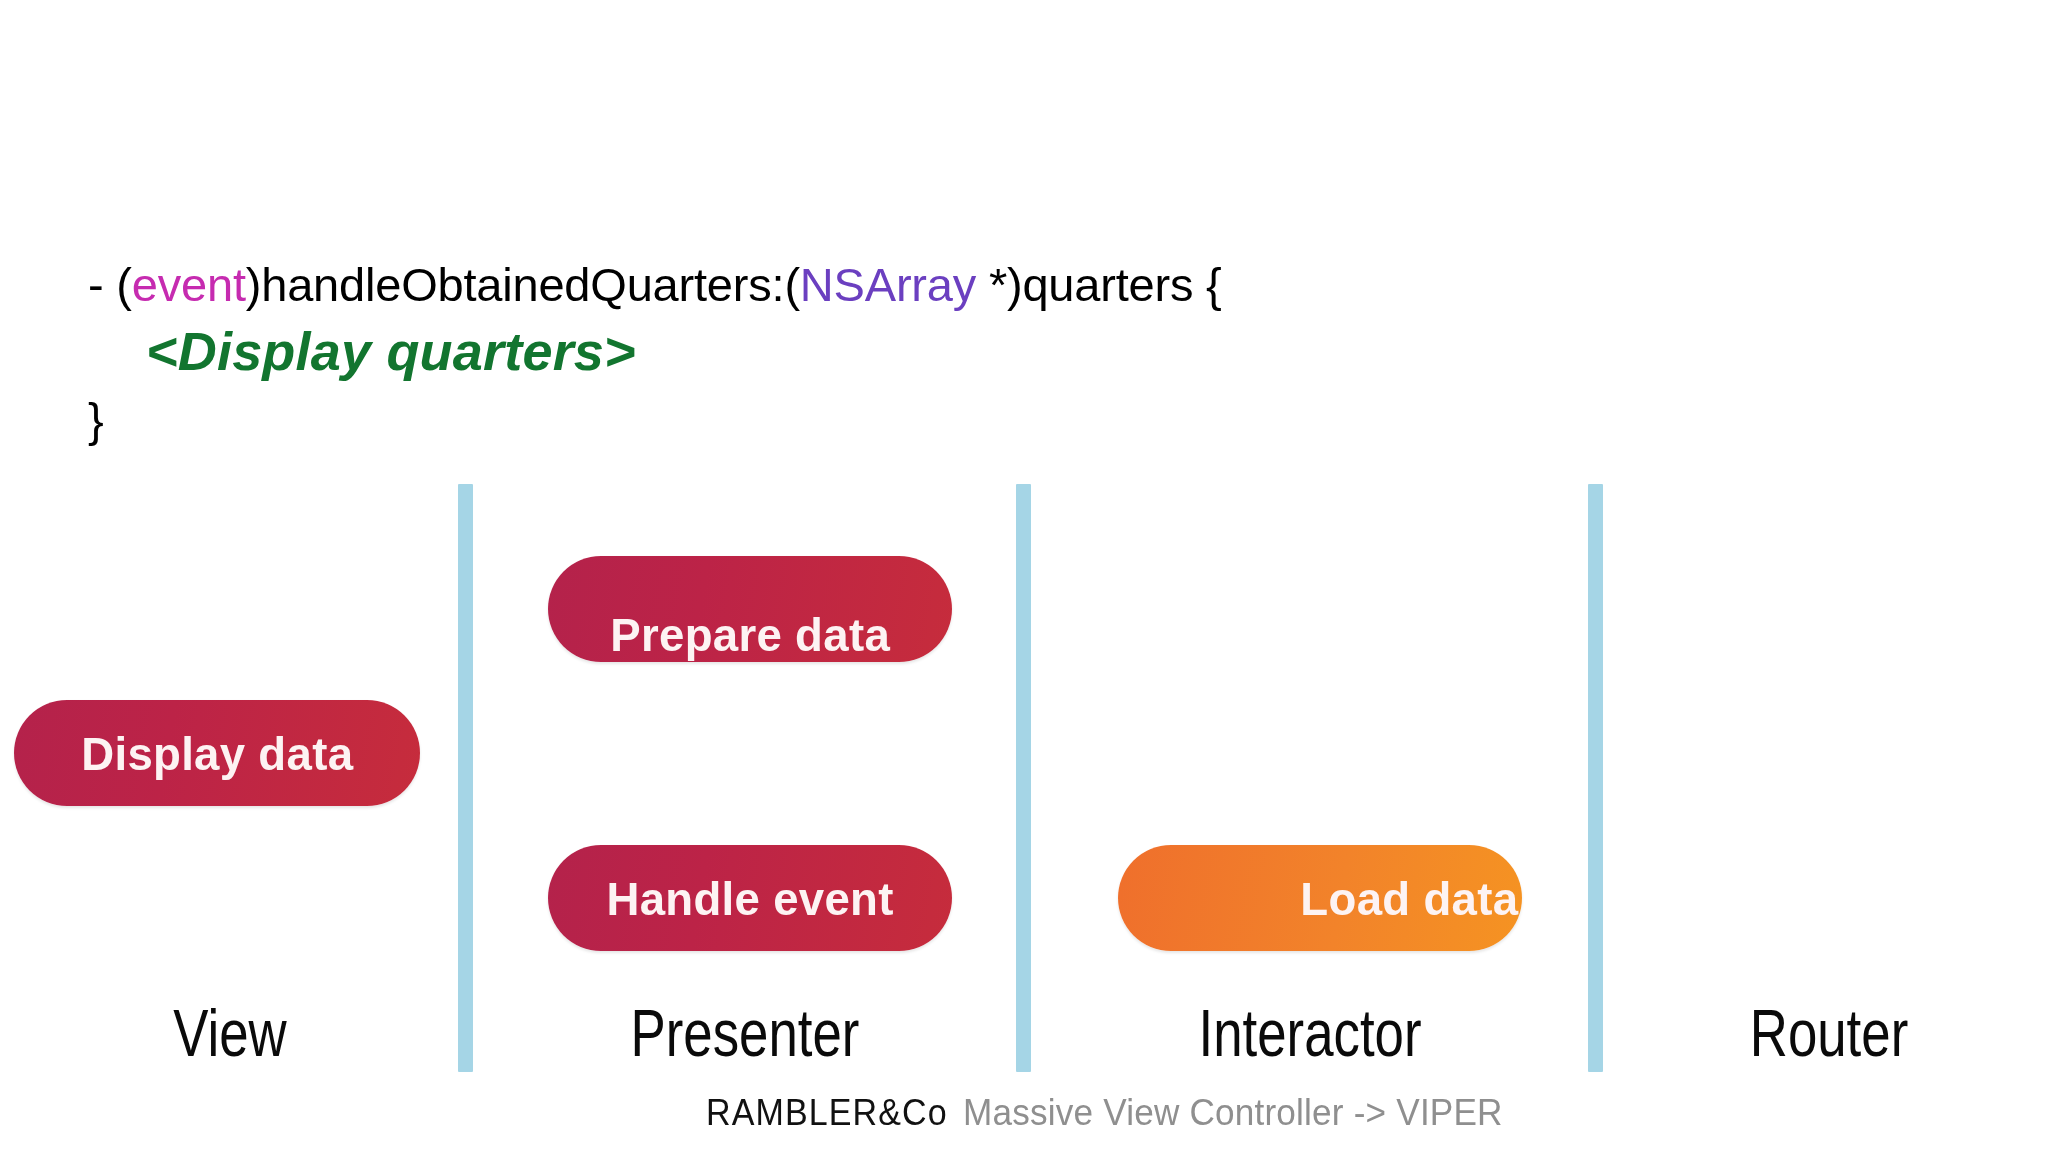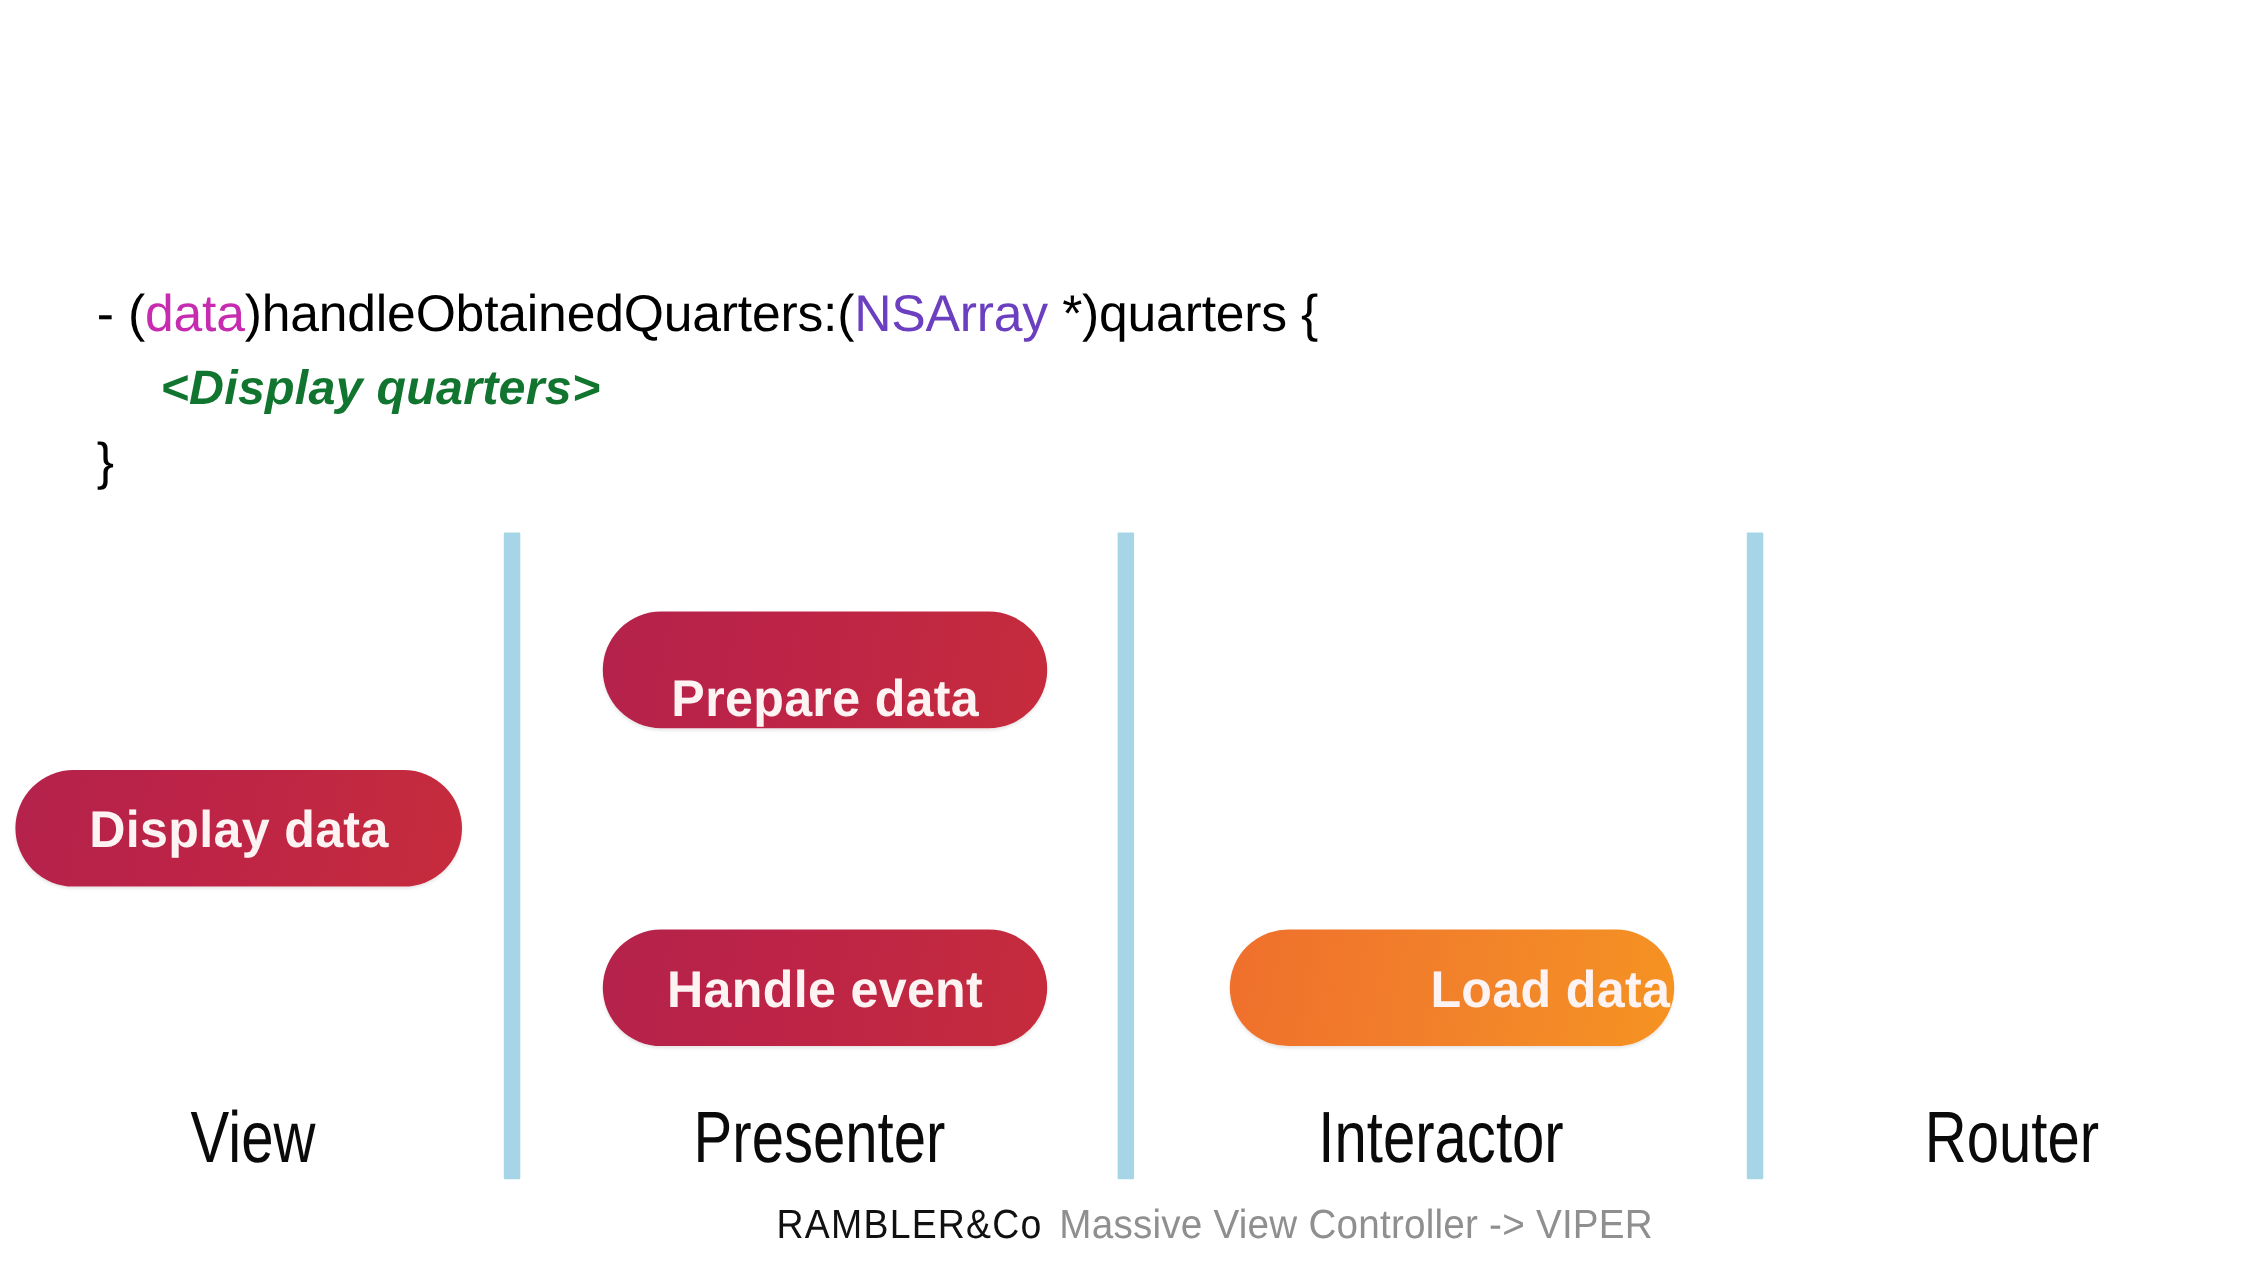--- a/index.html
+++ b/index.html
@@ -35,21 +35,21 @@
   .code-line.indent { padding-left: 58px; }
 
   .tok-void   { color: #c62bb0; }
   .tok-type   { color: #6b3fc0; }
   .tok-plain  { color: #000000; }
 
   .placeholder {
     color: #12752f;
     font-weight: bold;
     font-style: italic;
-    font-size: 44px;
+    font-size: 54px;
     letter-spacing: 0.2px;
   }
 
   
   .divider {
     position: absolute;
     width: 15px;
     top: 484px;
     height: 588px;
     background: #a5d5e6;
@@ -118,21 +118,21 @@
     transform: scaleX(0.95);
     transform-origin: left top;
   }
 </style>
 </head>
 <body>
 
 <div id="slide">
 
   <div class="code-block">
-    <span class="code-line"><span class="tok-plain">- (</span><span class="tok-void">data</span><span class="tok-plain">)handleObtainedQuarters:(</span><span class="tok-type">NSArray</span><span class="tok-plain"> *)quarters {</span></span>
+    <span class="code-line"><span class="tok-plain">- (</span><span class="tok-void">event</span><span class="tok-plain">)handleObtainedQuarters:(</span><span class="tok-type">NSArray</span><span class="tok-plain"> *)quarters {</span></span>
     <span class="code-line indent"><span class="placeholder">&lt;Display quarters&gt;</span></span>
     <span class="code-line">}</span>
   </div>
 
   <div class="divider" style="left:458px;"></div>
   <div class="divider" style="left:1016px;"></div>
   <div class="divider" style="left:1588px;"></div>
 
   <div class="pill red" style="left:548px;  top:556px;  width:404px; height:106px;align-items:flex-end;">
     <span class="pill-text">Prepare data</span>

